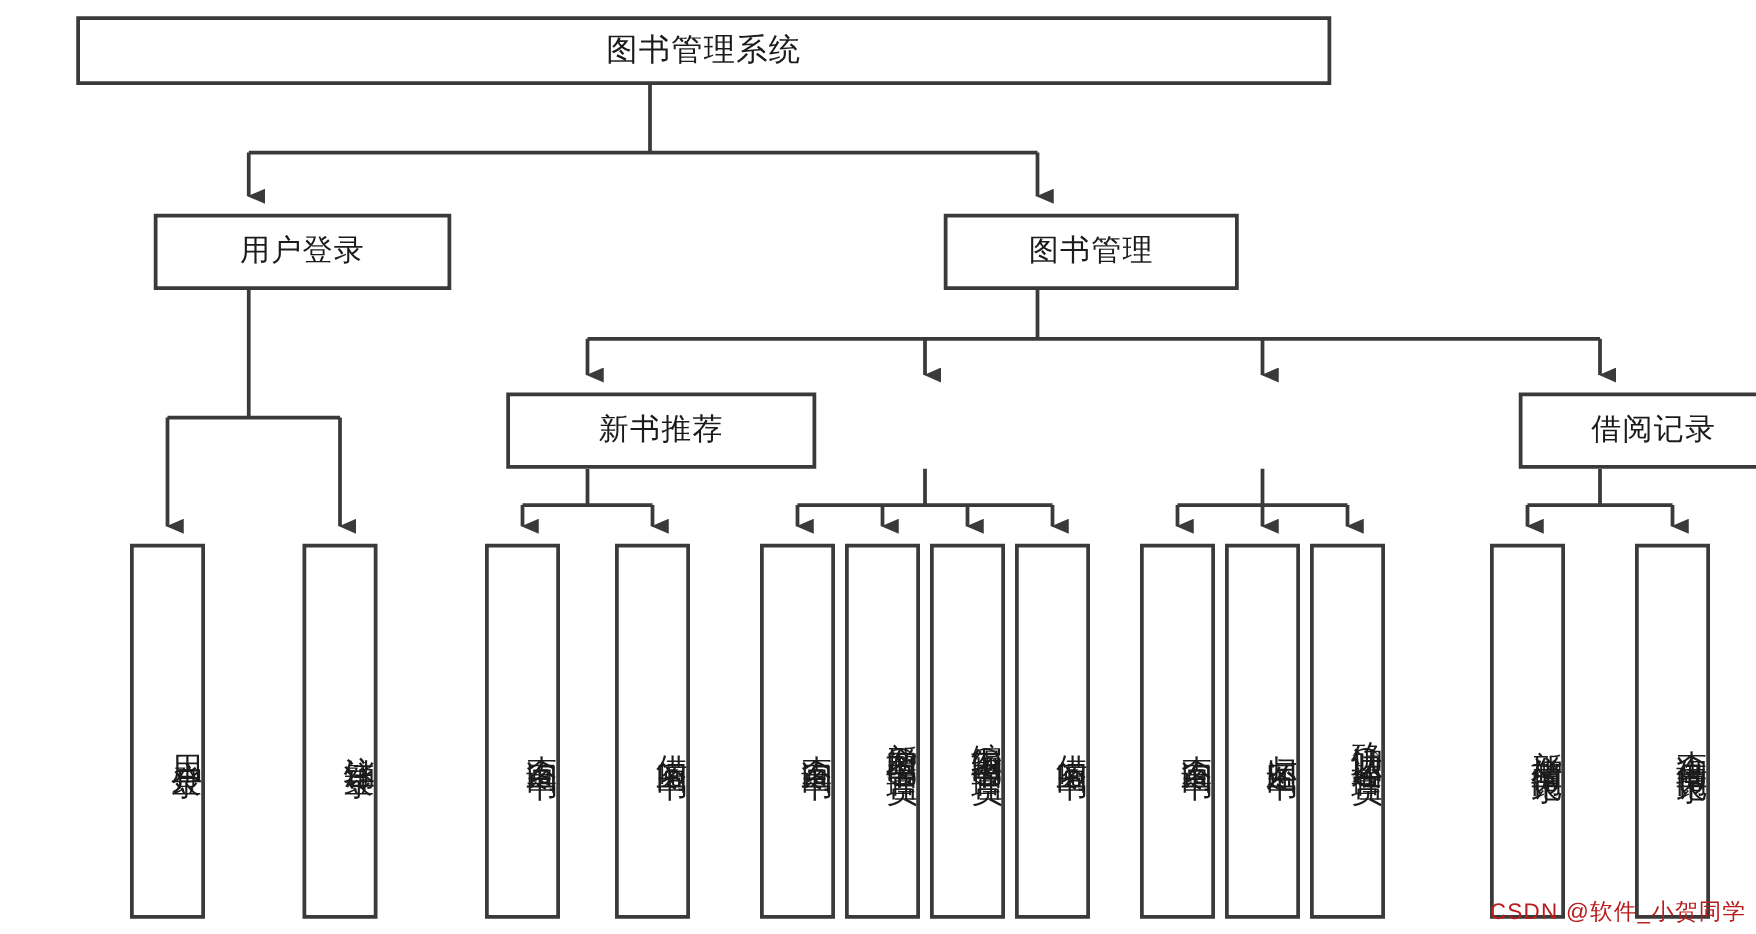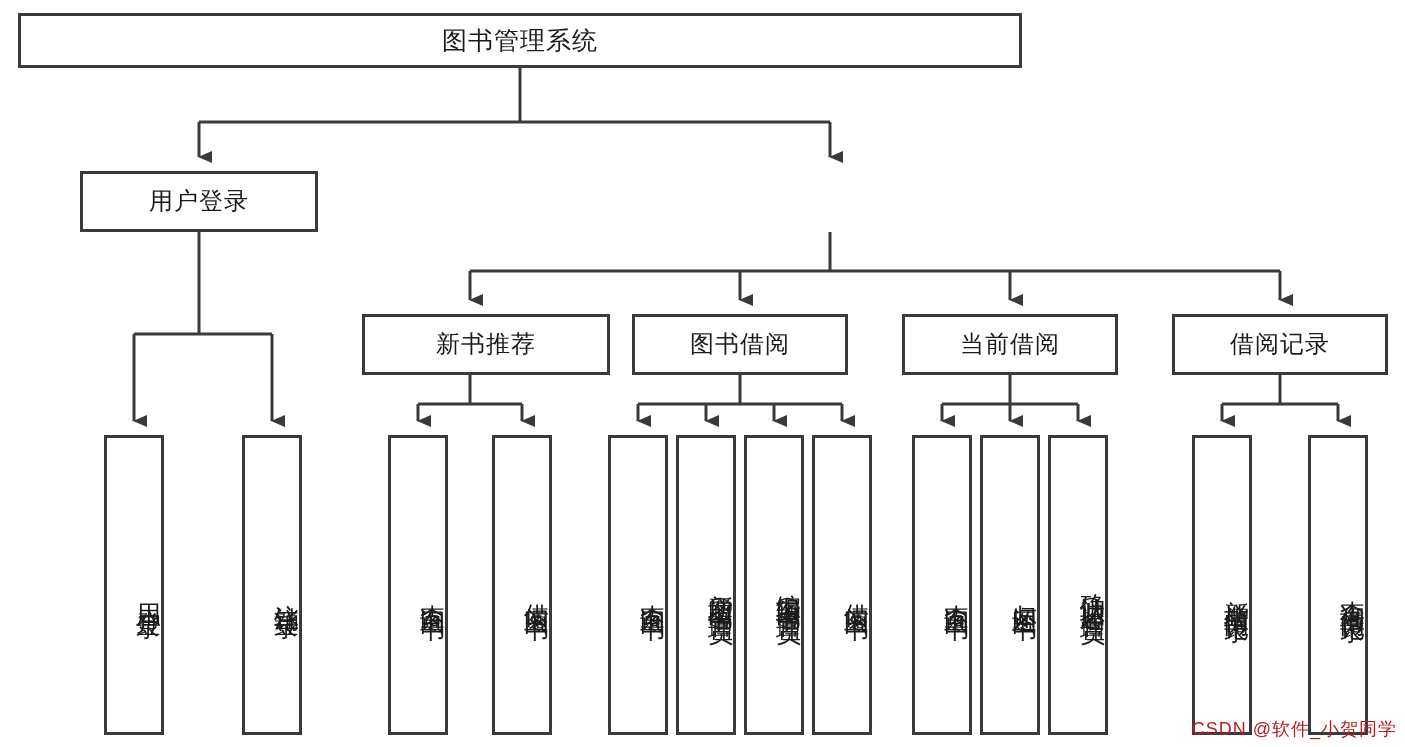--- a/index.html
+++ b/index.html
@@ -32,20 +32,21 @@
     background: #ffffff;
     display: flex;
     align-items: center;
     justify-content: center;
     color: #1b1b1b;
   }
   .node.h {
     font-size: 24px;
     letter-spacing: 1px;
     line-height: 1.1;
+    margin-left: 43px;
   }
   .node.root {
     font-size: 25px;
   }
   .node.v {
     writing-mode: vertical-rl;
     text-orientation: upright;
     font-size: 25px;
     letter-spacing: 4px;
     line-height: 1;
@@ -125,29 +126,26 @@
     </g>
   </svg>
 
   <div class="node h root" style="left:18px; top:13px; width:1004px; height:55px;">
     <span>图书管理系统</span>
   </div>
 
   <div class="node h" style="left:80px; top:171px; width:238px; height:61px;">
     <span>用户登录</span>
   </div>
+  <div class="node h" style="left:712px; top:171px; width:236px; height:61px;">
+    <span>图书管理</span>
+  </div>
 
   <div class="node h" style="left:362px; top:314px; width:248px; height:61px;">
     <span>新书推荐</span>
-  </div>
-  <div class="node h" style="left:632px; top:314px; width:216px; height:61px;">
-    <span>图书借阅</span>
-  </div>
-  <div class="node h" style="left:902px; top:314px; width:216px; height:61px;">
-    <span>当前借阅</span>
   </div>
   <div class="node h" style="left:1172px; top:314px; width:216px; height:61px;">
     <span>借阅记录</span>
   </div>
 
   <div class="node v" style="left:104px; top:435px; width:60px; height:300px;">
     <span class="vtext">用户登录</span>
   </div>
   <div class="node v" style="left:242px; top:435px; width:60px; height:300px;">
     <span class="vtext">注销登录</span>

